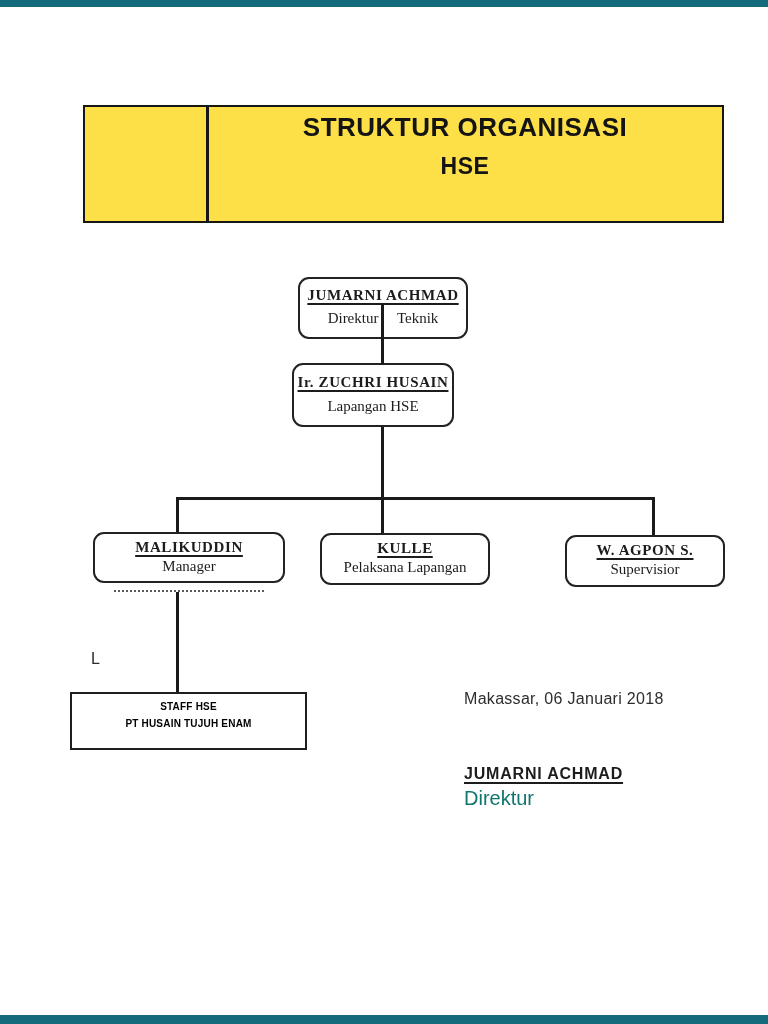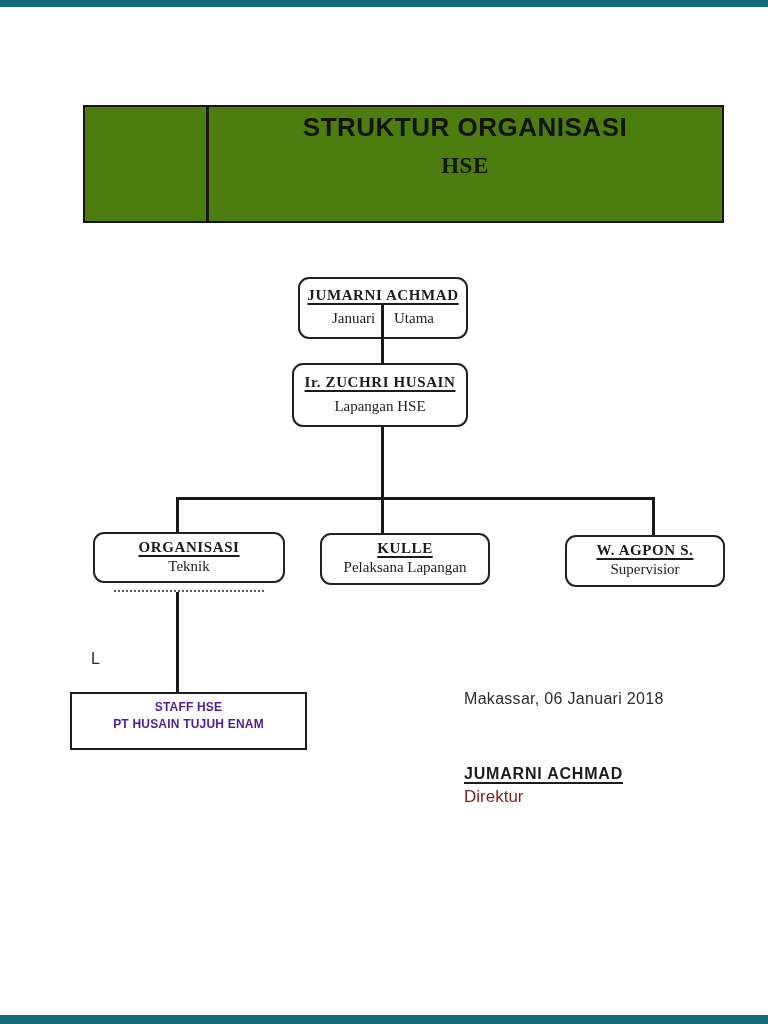--- a/index.html
+++ b/index.html
@@ -6,36 +6,36 @@
   html, body { width: 768px; height: 1024px; background: #ffffff; }
   body { font-family: "Liberation Sans", "DejaVu Sans", sans-serif; }
 
   #page { position: relative; width: 768px; height: 1024px; background: #fff; overflow: hidden; }
 
   .accent-bar { position: absolute; left: 0; width: 768px; background: #136b7c; }
   .accent-bar.top { top: 0; height: 7px; }
   .accent-bar.bottom { top: 1015px; height: 9px; }
 
   
-  .hdr-table { position: absolute; left: 83px; top: 105px; width: 641px; height: 118px; border: 2.5px solid #161616; background: #4d7c0f; }
+  .hdr-table { position: absolute; left: 83px; top: 105px; width: 641px; height: 118px; border: 2.5px solid #161616; background: #fde047; }
   .hdr-divider { position: absolute; left: 121px; top: 0; width: 2.5px; height: 100%; background: #161616; }
   .hdr-cell-right { position: absolute; left: 123px; top: 0; right: 0; height: 100%; text-align: center; }
   .hdr-title { margin-top: 5px; font-size: 26px; font-weight: bold; color: #141414; letter-spacing: 0.5px; }
-  .hdr-subtitle { margin-top: 10px; font-size: 23px; font-weight: bold; color: #141414; letter-spacing: 0.5px; font-family: Liberation Serif, serif; }
+  .hdr-subtitle { margin-top: 10px; font-size: 23px; font-weight: bold; color: #141414; letter-spacing: 0.5px; }
 
   
   .node { position: absolute; background: #fff; border: 2px solid #222; border-radius: 11px;
           display: flex; flex-direction: column; align-items: center;
           font-family: "Liberation Serif", "DejaVu Serif", serif; color: #1c1c1c; z-index: 1; }
   .node-name { font-weight: bold; font-size: 15px; letter-spacing: 0.6px;
                text-decoration: underline; text-decoration-thickness: 1.5px; text-underline-offset: 3px; }
   .node-role { font-size: 15px; }
 
   #node-direktur   { left: 298px; top: 277px; width: 170px; height: 62px; padding-top: 8px; gap: 6px; }
-  #node-manager    { left: 292px; top: 363px; width: 176px; height: 64px; padding-top: 9px; gap: 7px; }
+  #node-manager    { left: 292px; top: 363px; width: 162px; height: 64px; padding-top: 9px; gap: 7px; }
   #node-teknik     { left: 93px;  top: 532px; width: 192px; height: 51px; padding-top: 5px; gap: 2px; }
   #node-pelaksana  { left: 320px; top: 533px; width: 170px; height: 52px; padding-top: 5px; gap: 2px; }
   #node-supervisor { left: 565px; top: 535px; width: 160px; height: 52px; padding-top: 5px; gap: 2px; }
 
   .role-gap { word-spacing: 15px; }
 
   
   .vline, .hline { position: absolute; background: #1a1a1a; }
   .vline { width: 3px; }
   .hline { height: 3px; }
@@ -46,27 +46,27 @@
   #line-stub-right     { left: 652px; top: 497px; height: 39px; }
   #line-teknik-staff   { left: 176px; top: 592px; height: 100px; }
 
   .dotted-line { position: absolute; left: 114px; top: 590px; width: 150px; height: 0; border-top: 2px dotted #5a5a5a; }
 
   .stray-l { position: absolute; left: 91px; top: 650px; font-size: 16px; color: #2a2a2a; }
 
   
   .staff-box { position: absolute; left: 70px; top: 692px; width: 237px; height: 58px;
                border: 2px solid #1e1e1e; background: #fff; text-align: center; padding-top: 5px; }
-  .staff-box div { font-size: 12px; font-weight: bold; line-height: 16.5px; color: #4c1d95; letter-spacing: 0.2px; }
+  .staff-box div { font-size: 10px; font-weight: bold; line-height: 16.5px; color: #000000; letter-spacing: 0.2px; }
 
   
   .place-date { position: absolute; left: 464px; top: 690px; font-size: 16px; color: #2d2d2d; letter-spacing: 0.3px; }
   .sig-name   { position: absolute; left: 464px; top: 765px; font-size: 16px; font-weight: bold; color: #1c1c1c;
                 letter-spacing: 0.8px; text-decoration: underline; text-decoration-thickness: 1.5px; text-underline-offset: 3px; }
-  .sig-role   { position: absolute; left: 464px; top: 787px; font-size: 17px; color: #7f1d1d; }
+  .sig-role   { position: absolute; left: 464px; top: 787px; font-size: 20px; color: #0f766e; }
 </style>
 </head>
 <body>
 
 <div id="page">
 
   <div class="accent-bar top"></div>
   <div class="accent-bar bottom"></div>
 
   <div class="hdr-table">
@@ -80,31 +80,31 @@
   <div class="vline" id="line-root-manager"></div>
   <div class="vline" id="line-manager-down"></div>
   <div class="hline" id="line-horizontal"></div>
   <div class="vline" id="line-stub-left"></div>
   <div class="vline" id="line-stub-right"></div>
   <div class="dotted-line"></div>
   <div class="vline" id="line-teknik-staff"></div>
 
   <div class="node" id="node-direktur">
     <div class="node-name">JUMARNI ACHMAD</div>
-    <div class="node-role role-gap">Januari Utama</div>
+    <div class="node-role role-gap">Direktur Teknik</div>
   </div>
 
   <div class="node" id="node-manager">
     <div class="node-name">Ir. ZUCHRI HUSAIN</div>
     <div class="node-role">Lapangan HSE</div>
   </div>
 
   <div class="node" id="node-teknik">
-    <div class="node-name">ORGANISASI</div>
-    <div class="node-role">Teknik</div>
+    <div class="node-name">MALIKUDDIN</div>
+    <div class="node-role">Manager</div>
   </div>
 
   <div class="node" id="node-pelaksana">
     <div class="node-name">KULLE</div>
     <div class="node-role">Pelaksana Lapangan</div>
   </div>
 
   <div class="node" id="node-supervisor">
     <div class="node-name">W. AGPON S.</div>
     <div class="node-role">Supervisior</div>

